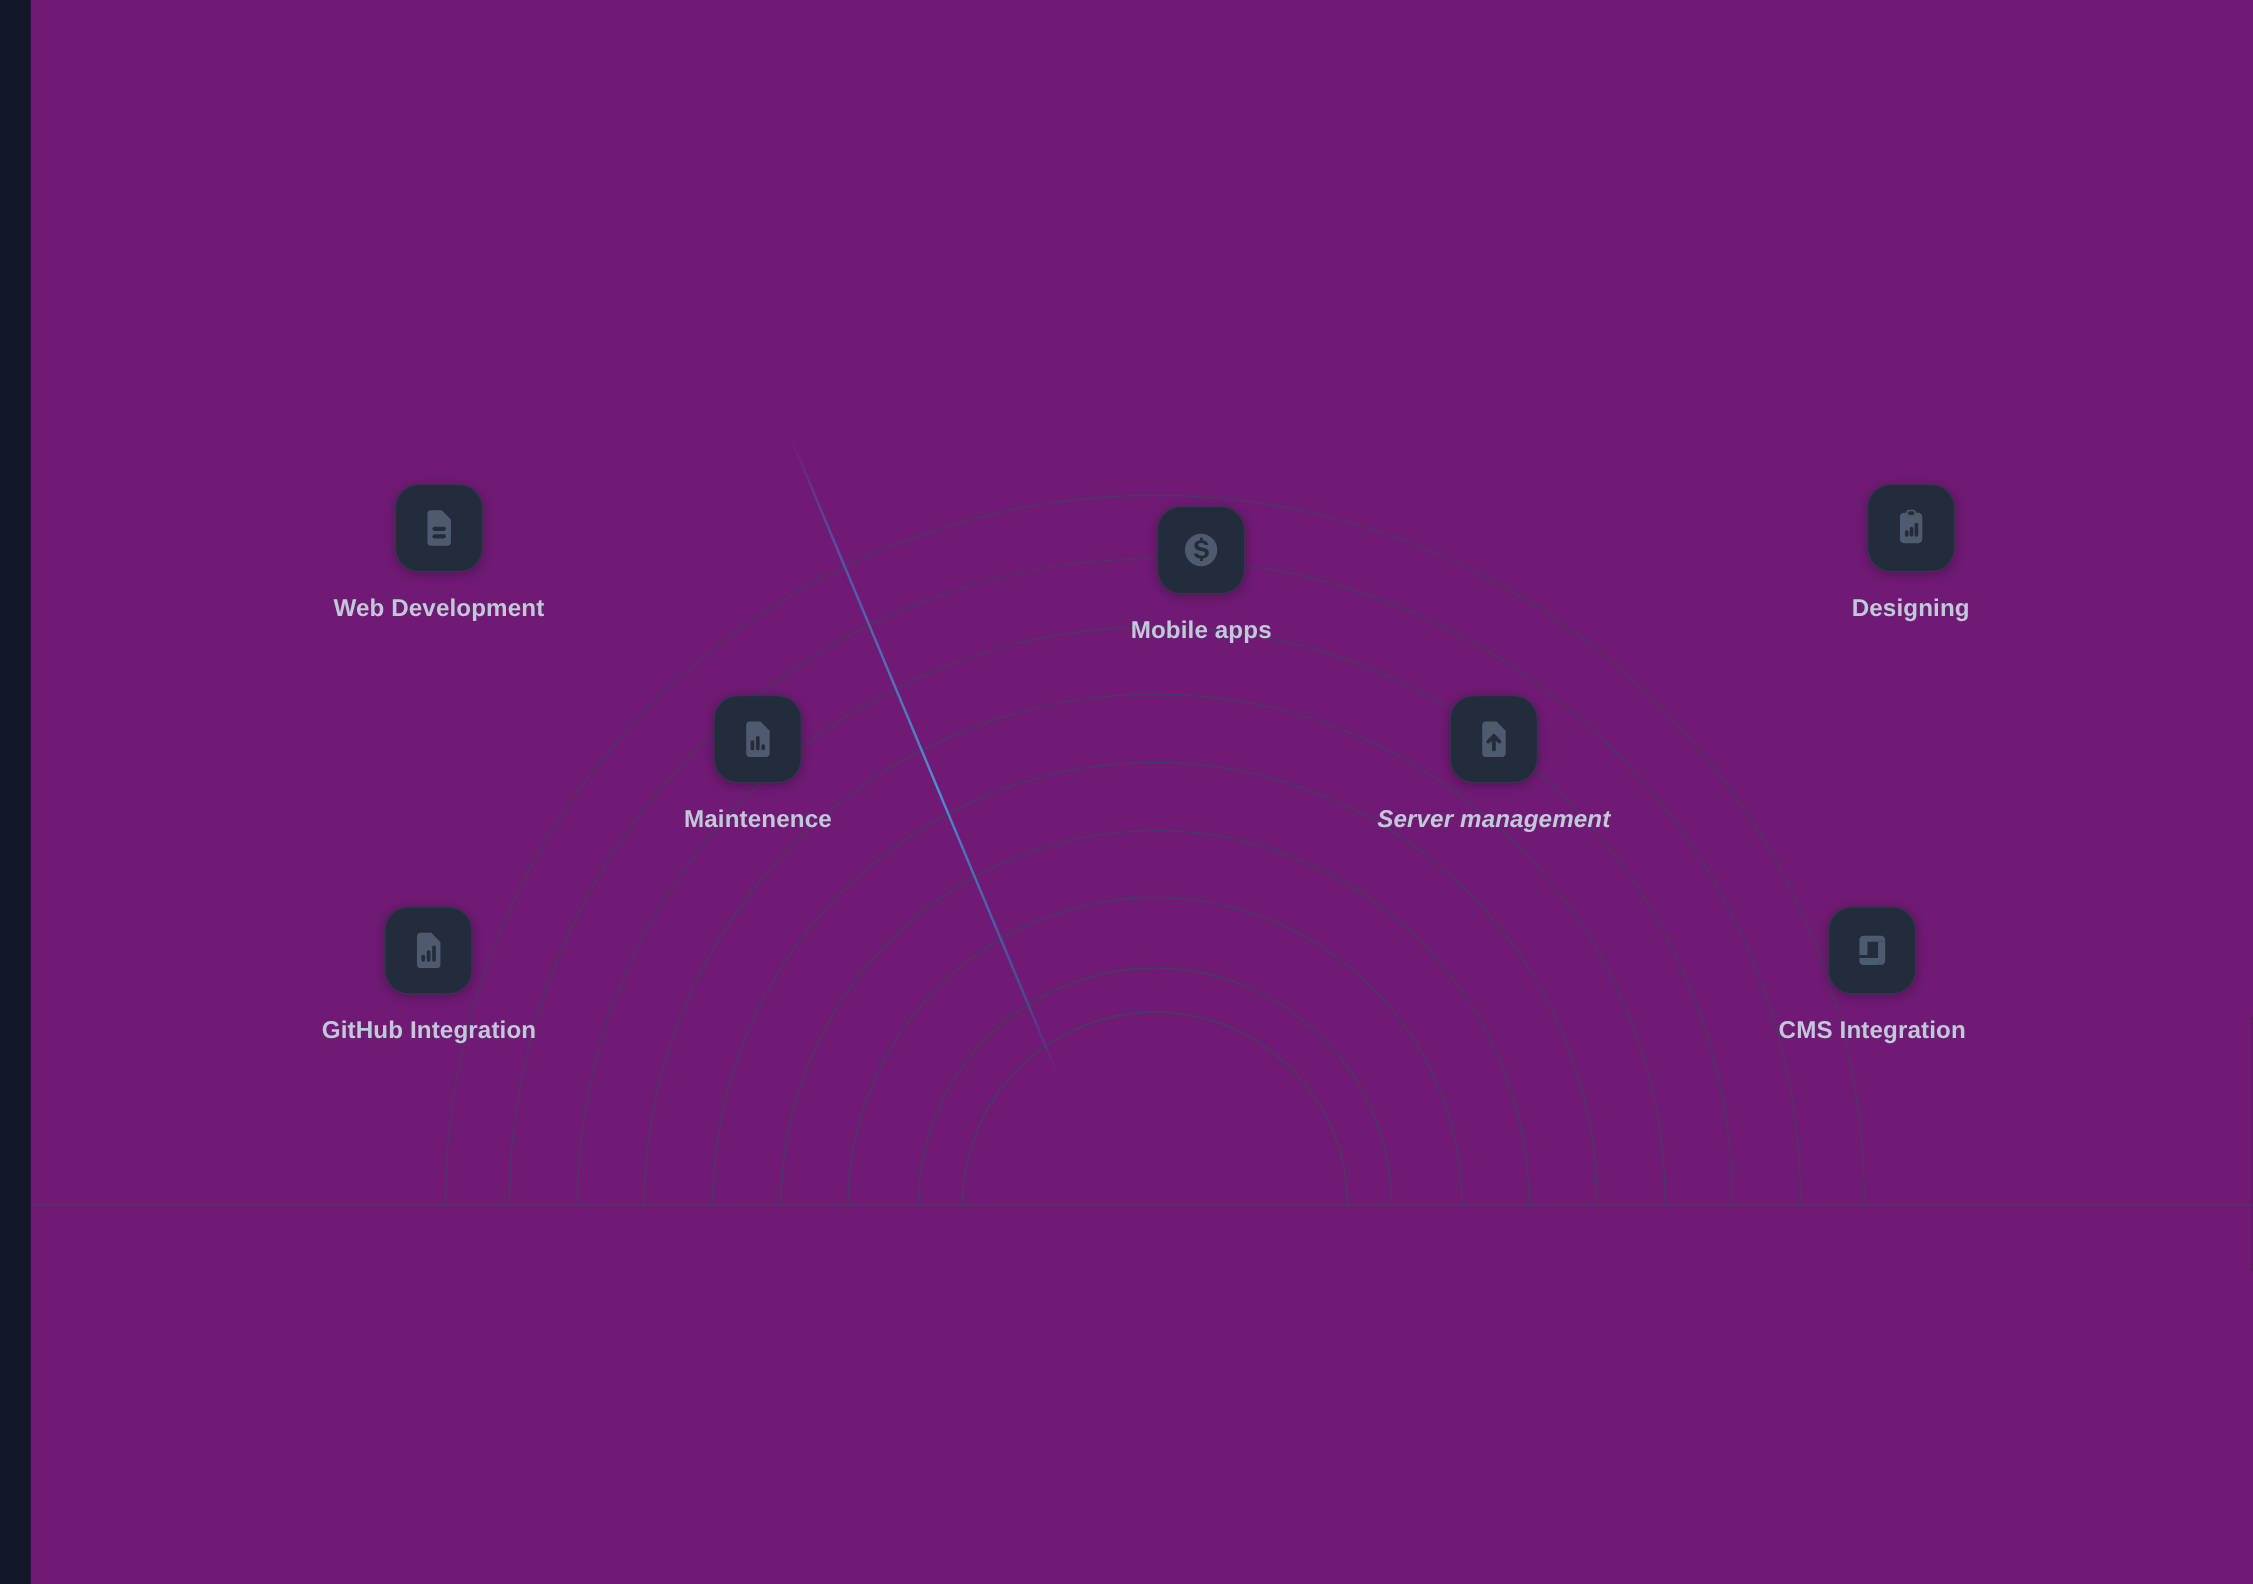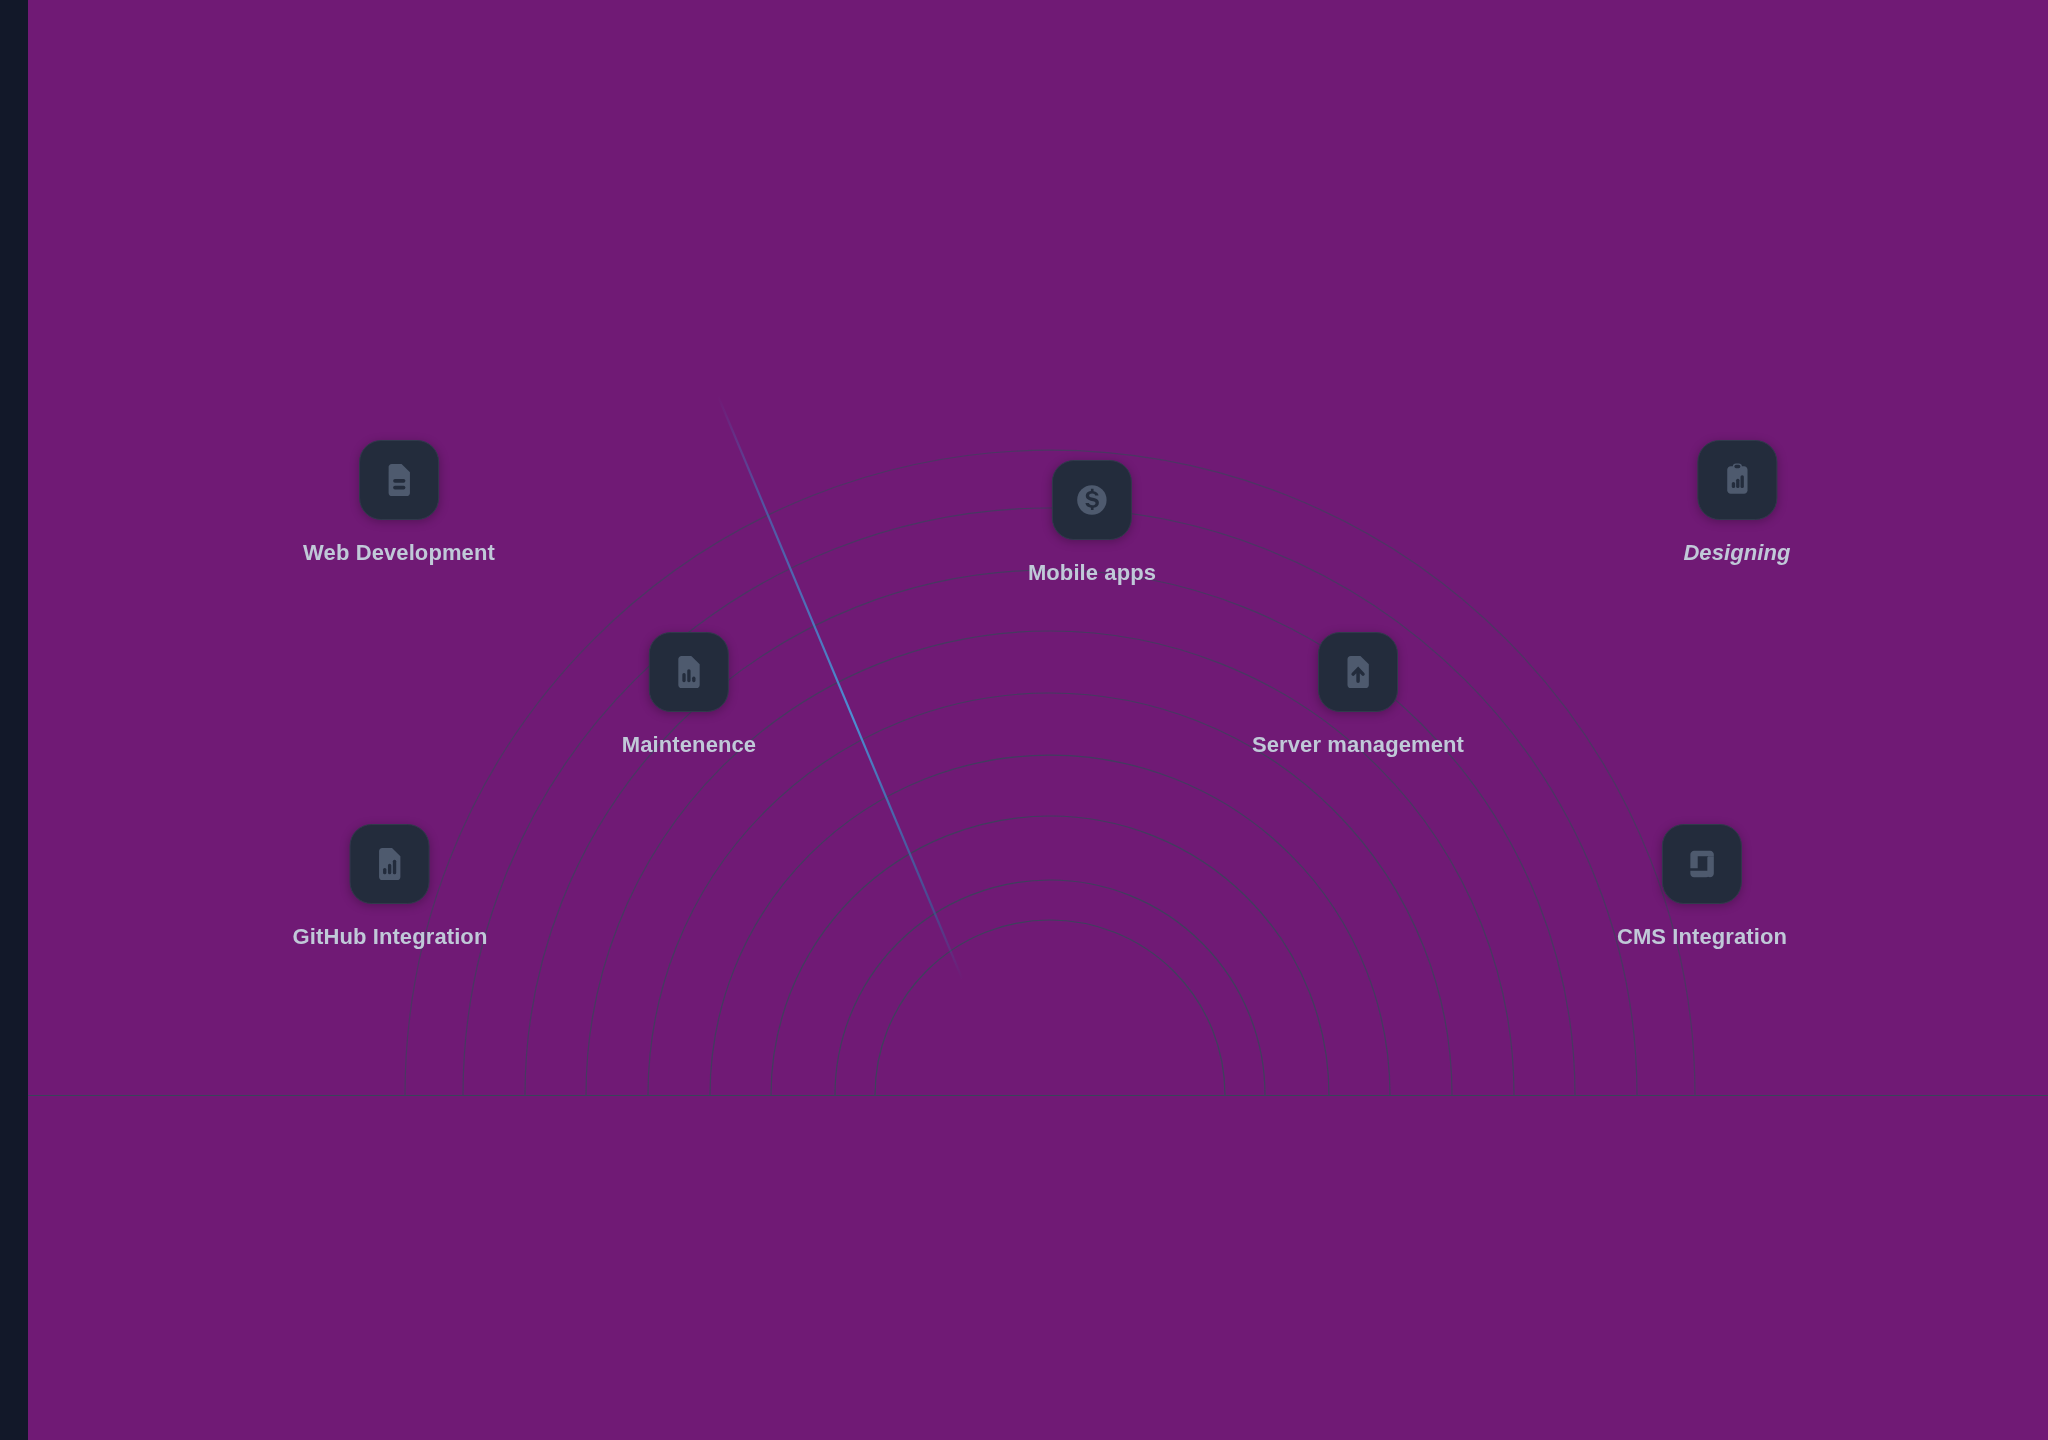--- a/index.html
+++ b/index.html
@@ -138,21 +138,21 @@
         <div class="node-tile" style="background: rgb(35, 44, 60); border-color: rgb(48, 58, 75);">
           <span>
     <svg viewBox="0 0 24 24">
       <circle class="glyph" cx="12" cy="12" r="8.4" fill="#4e5a6e"></circle>
       <path class="glyph-dark" d="M12.95 5.6v1.35c1.6.22 2.72 1.14 2.86 2.5h-1.9c-.1-.64-.72-1.1-1.78-1.1-1.03 0-1.72.45-1.72 1.1 0 .58.43.9 1.5 1.13l1.3.28c1.94.42 2.8 1.24 2.8 2.72 0 1.6-1.2 2.62-3.06 2.84V17.7h-1.5v-1.3c-1.82-.2-3-1.16-3.12-2.63h1.94c.13.7.86 1.18 2 1.18 1.1 0 1.83-.47 1.83-1.16 0-.58-.42-.9-1.44-1.12l-1.36-.3c-1.9-.4-2.8-1.3-2.8-2.73 0-1.55 1.18-2.54 2.95-2.75V5.6h1.5z" fill="#232c3c"></path>
     </svg>
           </span>
         </div>
         <div class="node-label" style="color: rgb(192, 201, 216);">Mobile apps</div>
       </div>
-      <div class="node" style="left: 1709px; top: 440px; font-style: italic;">
+      <div class="node" style="left: 1709px; top: 440px;">
         <div class="node-tile" style="background: rgb(35, 44, 60); border-color: rgb(48, 58, 75);">
           <span>
     <svg viewBox="0 0 24 24">
       <path class="glyph" d="M6.2 6.1c0-1.1.9-2 2-2h7.6c1.1 0 2 .9 2 2v11.8c0 1.1-.9 2-2 2H8.2c-1.1 0-2-.9-2-2V6.1z" fill="#4e5a6e"></path>
       <rect class="glyph" x="9.4" y="2.5" width="5.2" height="3.6" rx="1.8" fill="#4e5a6e"></rect>
       <rect class="glyph-dark" x="10.3" y="3.35" width="3.4" height="1.9" rx="0.95" fill="#232c3c"></rect>
       <rect class="glyph-dark" x="8.8" y="13.2" width="1.9" height="3.4" rx="0.9" fill="#232c3c"></rect>
       <rect class="glyph-dark" x="11.3" y="11.3" width="1.9" height="5.3" rx="0.9" fill="#232c3c"></rect>
       <rect class="glyph-dark" x="13.8" y="9.3" width="1.9" height="7.3" rx="0.9" fill="#232c3c"></rect>
     </svg>
@@ -175,21 +175,21 @@
       </div>
       <div class="node" style="left: 1330px; top: 632px;">
         <div class="node-tile" style="background: rgb(35, 44, 60); border-color: rgb(48, 58, 75);">
           <span>
     <svg viewBox="0 0 24 24">
       <path class="glyph" d="M6 4.6c0-1 .8-1.8 1.8-1.8h5.6L18.2 7.6v11.8c0 1-.8 1.8-1.8 1.8H7.8c-1 0-1.8-.8-1.8-1.8V4.6z" fill="#4e5a6e"></path>
       <path class="glyph-dark" d="M12.1 8.9l3.5 3.6a1 1 0 0 1-1.45 1.4l-1.1-1.15v4.55a1 1 0 1 1-2 0v-4.55l-1.1 1.15A1 1 0 0 1 8.5 12.5l3.6-3.6z" fill="#232c3c"></path>
     </svg>
           </span>
         </div>
-        <div class="node-label" style="color: rgb(192, 201, 216);">Server management</div>
+        <div class="node-label" style="color: rgb(192, 201, 216); font-style: italic;">Server management</div>
       </div>
       <div class="node" style="left: 362px; top: 824px;">
         <div class="node-tile" style="background: rgb(35, 44, 60); border-color: rgb(48, 58, 75);">
           <span>
     <svg viewBox="0 0 24 24">
       <path class="glyph" d="M6 4.6c0-1 .8-1.8 1.8-1.8h5.6L18.2 7.6v11.8c0 1-.8 1.8-1.8 1.8H7.8c-1 0-1.8-.8-1.8-1.8V4.6z" fill="#4e5a6e"></path>
       <rect class="glyph-dark" x="8.3" y="14.3" width="1.9" height="3.6" rx="0.9" fill="#232c3c"></rect>
       <rect class="glyph-dark" x="11.1" y="11.9" width="1.9" height="6" rx="0.9" fill="#232c3c"></rect>
       <rect class="glyph-dark" x="13.9" y="9.5" width="1.9" height="8.4" rx="0.9" fill="#232c3c"></rect>
     </svg>

